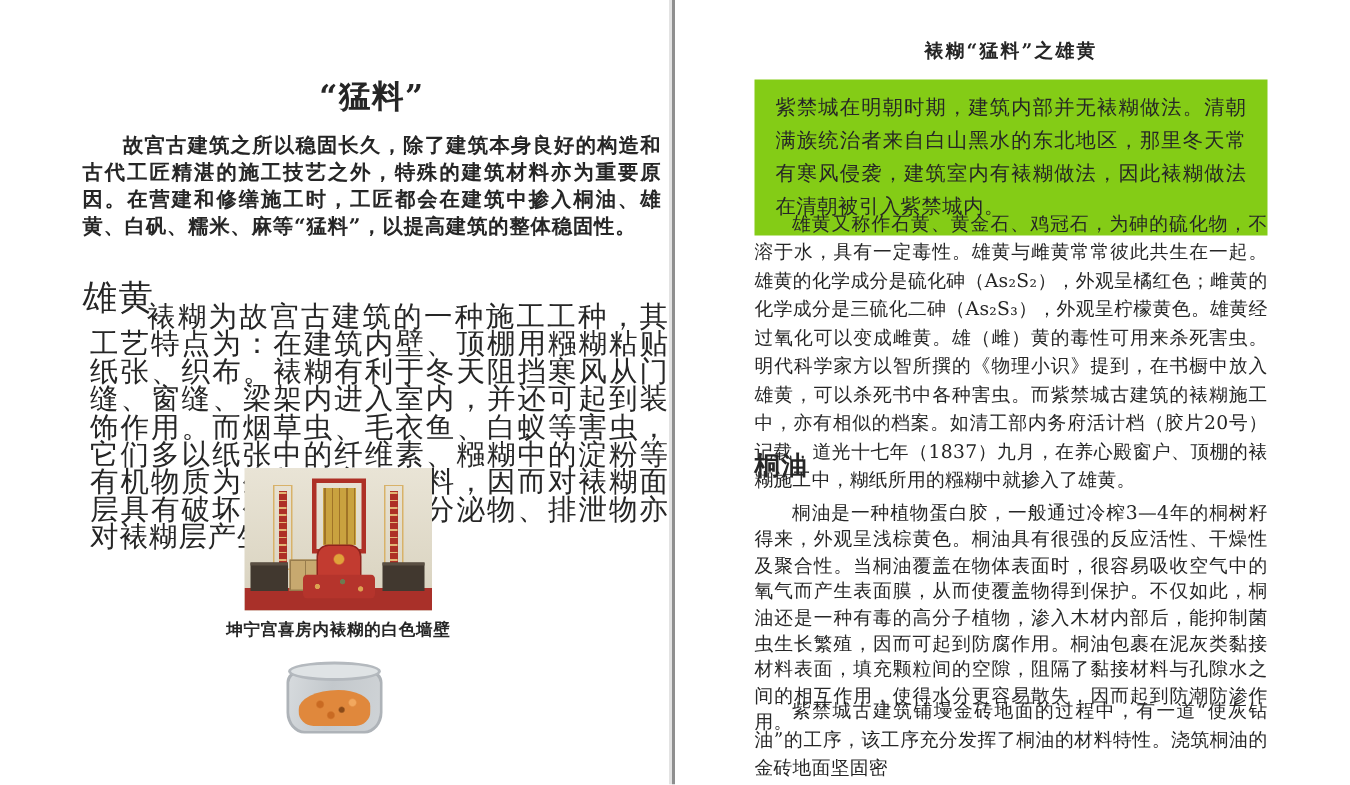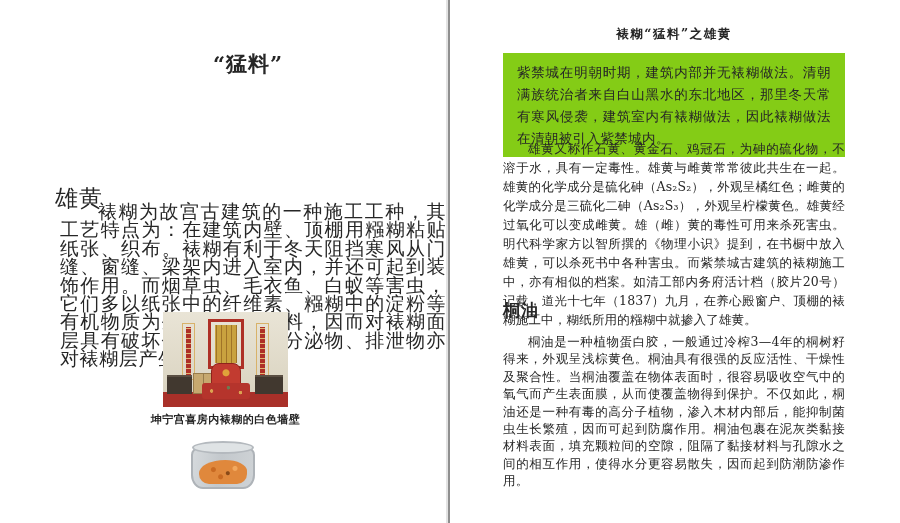--- a/index.html
+++ b/index.html
@@ -78,20 +78,21 @@
   .r-p3{position:absolute;top:464px;left:53px;width:342px;font-size:12.5px;line-height:19px;
         text-align:justify;text-indent:2em;letter-spacing:.2px;}
 </style>
 </head>
 <body>
 
 <div class="spread">
 
   <div class="page-left">
     <div class="l-title">“猛料”</div>
+    <div class="l-intro">故宫古建筑之所以稳固长久，除了建筑本身良好的构造和古代工匠精湛的施工技艺之外，特殊的建筑材料亦为重要原因。在营建和修缮施工时，工匠都会在建筑中掺入桐油、雄黄、白矾、糯米、麻等“猛料”，以提高建筑的整体稳固性。</div>
     <div class="l-h2">雄黄</div>
     <div class="l-para">裱糊为故宫古建筑的一种施工工种，其工艺特点为：在建筑内壁、顶棚用糨糊粘贴纸张、织布。裱糊有利于冬天阻挡寒风从门缝、窗缝、梁架内进入室内，并还可起到装饰作用。而烟草虫、毛衣鱼、白蚁等害虫，它们多以纸张中的纤维素、糨糊中的淀粉等有机物质为生长发育的食料，因而对裱糊面层具有破坏作用。害虫的分泌物、排泄物亦对裱糊层产生污染或腐蚀。</div>
 
     <div class="figure1">
       <div class="room">
         <div class="carpet"></div>
         <div class="scroll left"></div>
         <div class="scroll right"></div>
         <div class="plaque"></div>
         <div class="side-table tl"></div>
@@ -113,15 +114,16 @@
   </div>
 
   <div class="divider"></div>
 
   <div class="page-right">
     <div class="r-header">裱糊“猛料”之雄黄</div>
     <div class="r-callout">紫禁城在明朝时期，建筑内部并无裱糊做法。清朝满族统治者来自白山黑水的东北地区，那里冬天常有寒风侵袭，建筑室内有裱糊做法，因此裱糊做法在清朝被引入紫禁城内。</div>
     <div class="r-p1">雄黄又称作石黄、黄金石、鸡冠石，为砷的硫化物，不溶于水，具有一定毒性。雄黄与雌黄常常彼此共生在一起。雄黄的化学成分是硫化砷（As₂S₂），外观呈橘红色；雌黄的化学成分是三硫化二砷（As₂S₃），外观呈柠檬黄色。雄黄经过氧化可以变成雌黄。雄（雌）黄的毒性可用来杀死害虫。明代科学家方以智所撰的《物理小识》提到，在书橱中放入雄黄，可以杀死书中各种害虫。而紫禁城古建筑的裱糊施工中，亦有相似的档案。如清工部内务府活计档（胶片20号）记载，道光十七年（1837）九月，在养心殿窗户、顶棚的裱糊施工中，糊纸所用的糨糊中就掺入了雄黄。</div>
     <div class="r-h2">桐油</div>
     <div class="r-p2">桐油是一种植物蛋白胶，一般通过冷榨3—4年的桐树籽得来，外观呈浅棕黄色。桐油具有很强的反应活性、干燥性及聚合性。当桐油覆盖在物体表面时，很容易吸收空气中的氧气而产生表面膜，从而使覆盖物得到保护。不仅如此，桐油还是一种有毒的高分子植物，渗入木材内部后，能抑制菌虫生长繁殖，因而可起到防腐作用。桐油包裹在泥灰类黏接材料表面，填充颗粒间的空隙，阻隔了黏接材料与孔隙水之间的相互作用，使得水分更容易散失，因而起到防潮防渗作用。</div>
+    <div class="r-p3">紫禁城古建筑铺墁金砖地面的过程中，有一道“使灰钻油”的工序，该工序充分发挥了桐油的材料特性。浇筑桐油的金砖地面坚固密</div>
   </div>
 
 </div>
 
 </body></html>

